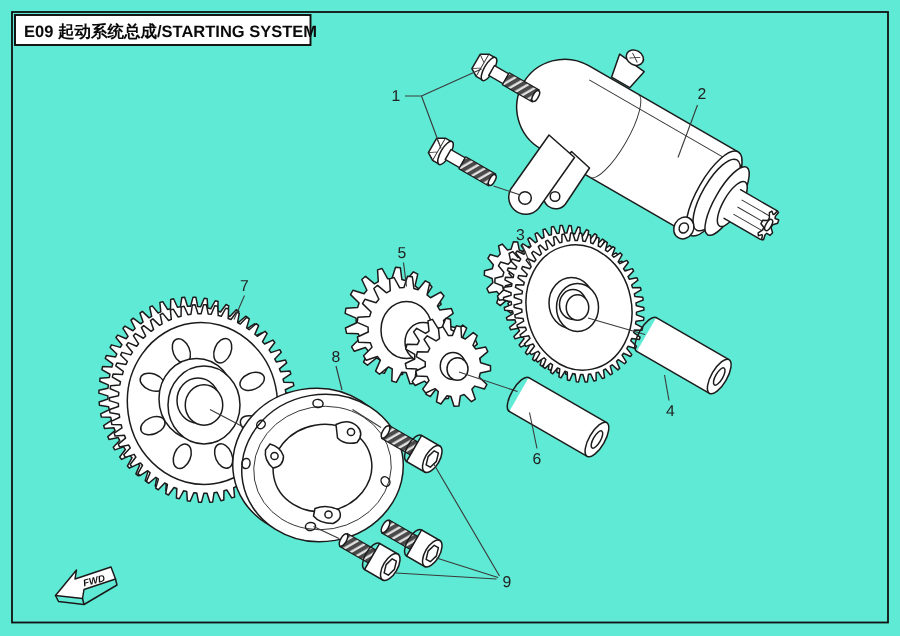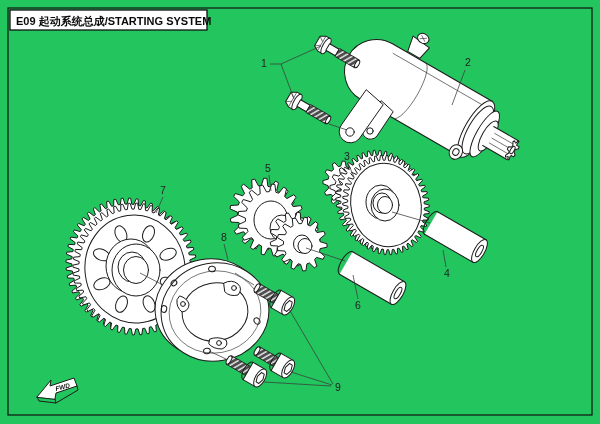--- a/index.html
+++ b/index.html
@@ -1,16 +1,16 @@
 <!DOCTYPE html>
 <html><head>
 <meta charset="utf-8">
 <style>
   html,body{margin:0;padding:0;background:#fff;}
-  .page{position:relative;width:600px;height:424px;background:#22c55e;overflow:hidden;
+  .page{position:relative;width:600px;height:424px;background:#5eead4;overflow:hidden;
         font-family:"Liberation Sans",sans-serif;}
   svg{position:absolute;left:0;top:0;}
   .f   {fill:#fff;stroke:#1b1b1b;stroke-width:1;stroke-linejoin:round;stroke-linecap:round;}
   .s1  {fill:none;stroke:#1b1b1b;stroke-width:1;stroke-linejoin:round;stroke-linecap:round;}
   .thin{fill:none;stroke:#2f2f2f;stroke-width:.6;}
   .lead{fill:none;stroke:#3a3a3a;stroke-width:.75;}
   .lbl {font:10.5px "Liberation Sans",sans-serif;fill:#222;text-anchor:middle;}
   .title-text{font:bold 11px "Liberation Sans",sans-serif;fill:#0a0a0a;}
   .fwd-text{font:italic bold 6.5px "Liberation Sans",sans-serif;fill:#111;}
 </style>

